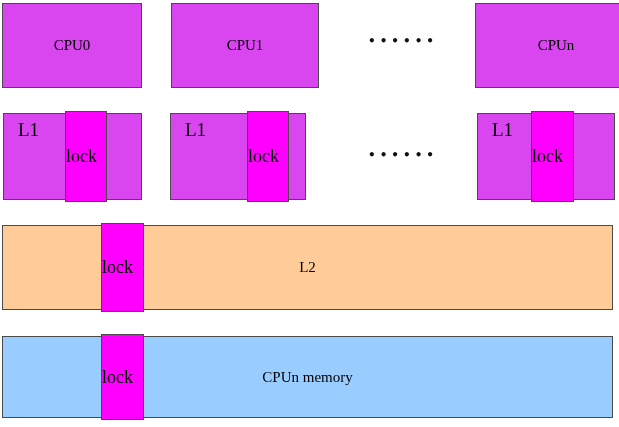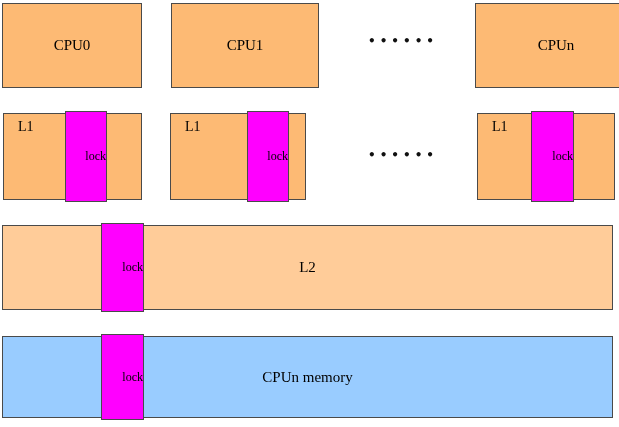--- a/index.html
+++ b/index.html
@@ -14,46 +14,46 @@
     background: #ffffff;
     font-family: "Liberation Serif", "DejaVu Serif", serif;
     color: #000000;
     overflow: hidden;
   }
   .box {
     position: absolute;
     box-sizing: border-box;
     border: 1px solid #4a4a4a;
   }
-  .green { background: #fdba74; }
+  .green { background: #d946ef; }
   .orange { background: #ffcc99; }
   .blue { background: #99ccff; }
   .center-label {
     display: flex;
     align-items: center;
     justify-content: center;
     font-size: 15px;
   }
   .corner-label {
     position: absolute;
     left: 14px;
     top: 5px;
-    font-size: 14px;
+    font-size: 19px;
   }
   .lock {
     position: absolute;
     top: -3px;
     bottom: -3px;
     box-sizing: border-box;
     background: #ff00ff;
     border: 1px solid #4a4a4a;
     display: flex;
     align-items: center;
-    justify-content: flex-end;
-    font-size: 12px;
+    justify-content: flex-start;
+    font-size: 18px;
   }
   .dots {
     position: absolute;
     width: 62px;
     height: 16px;
     text-align: center;
     font-family: "DejaVu Sans", sans-serif;
     font-size: 12px;
     font-weight: bold;
     letter-spacing: 4px;

